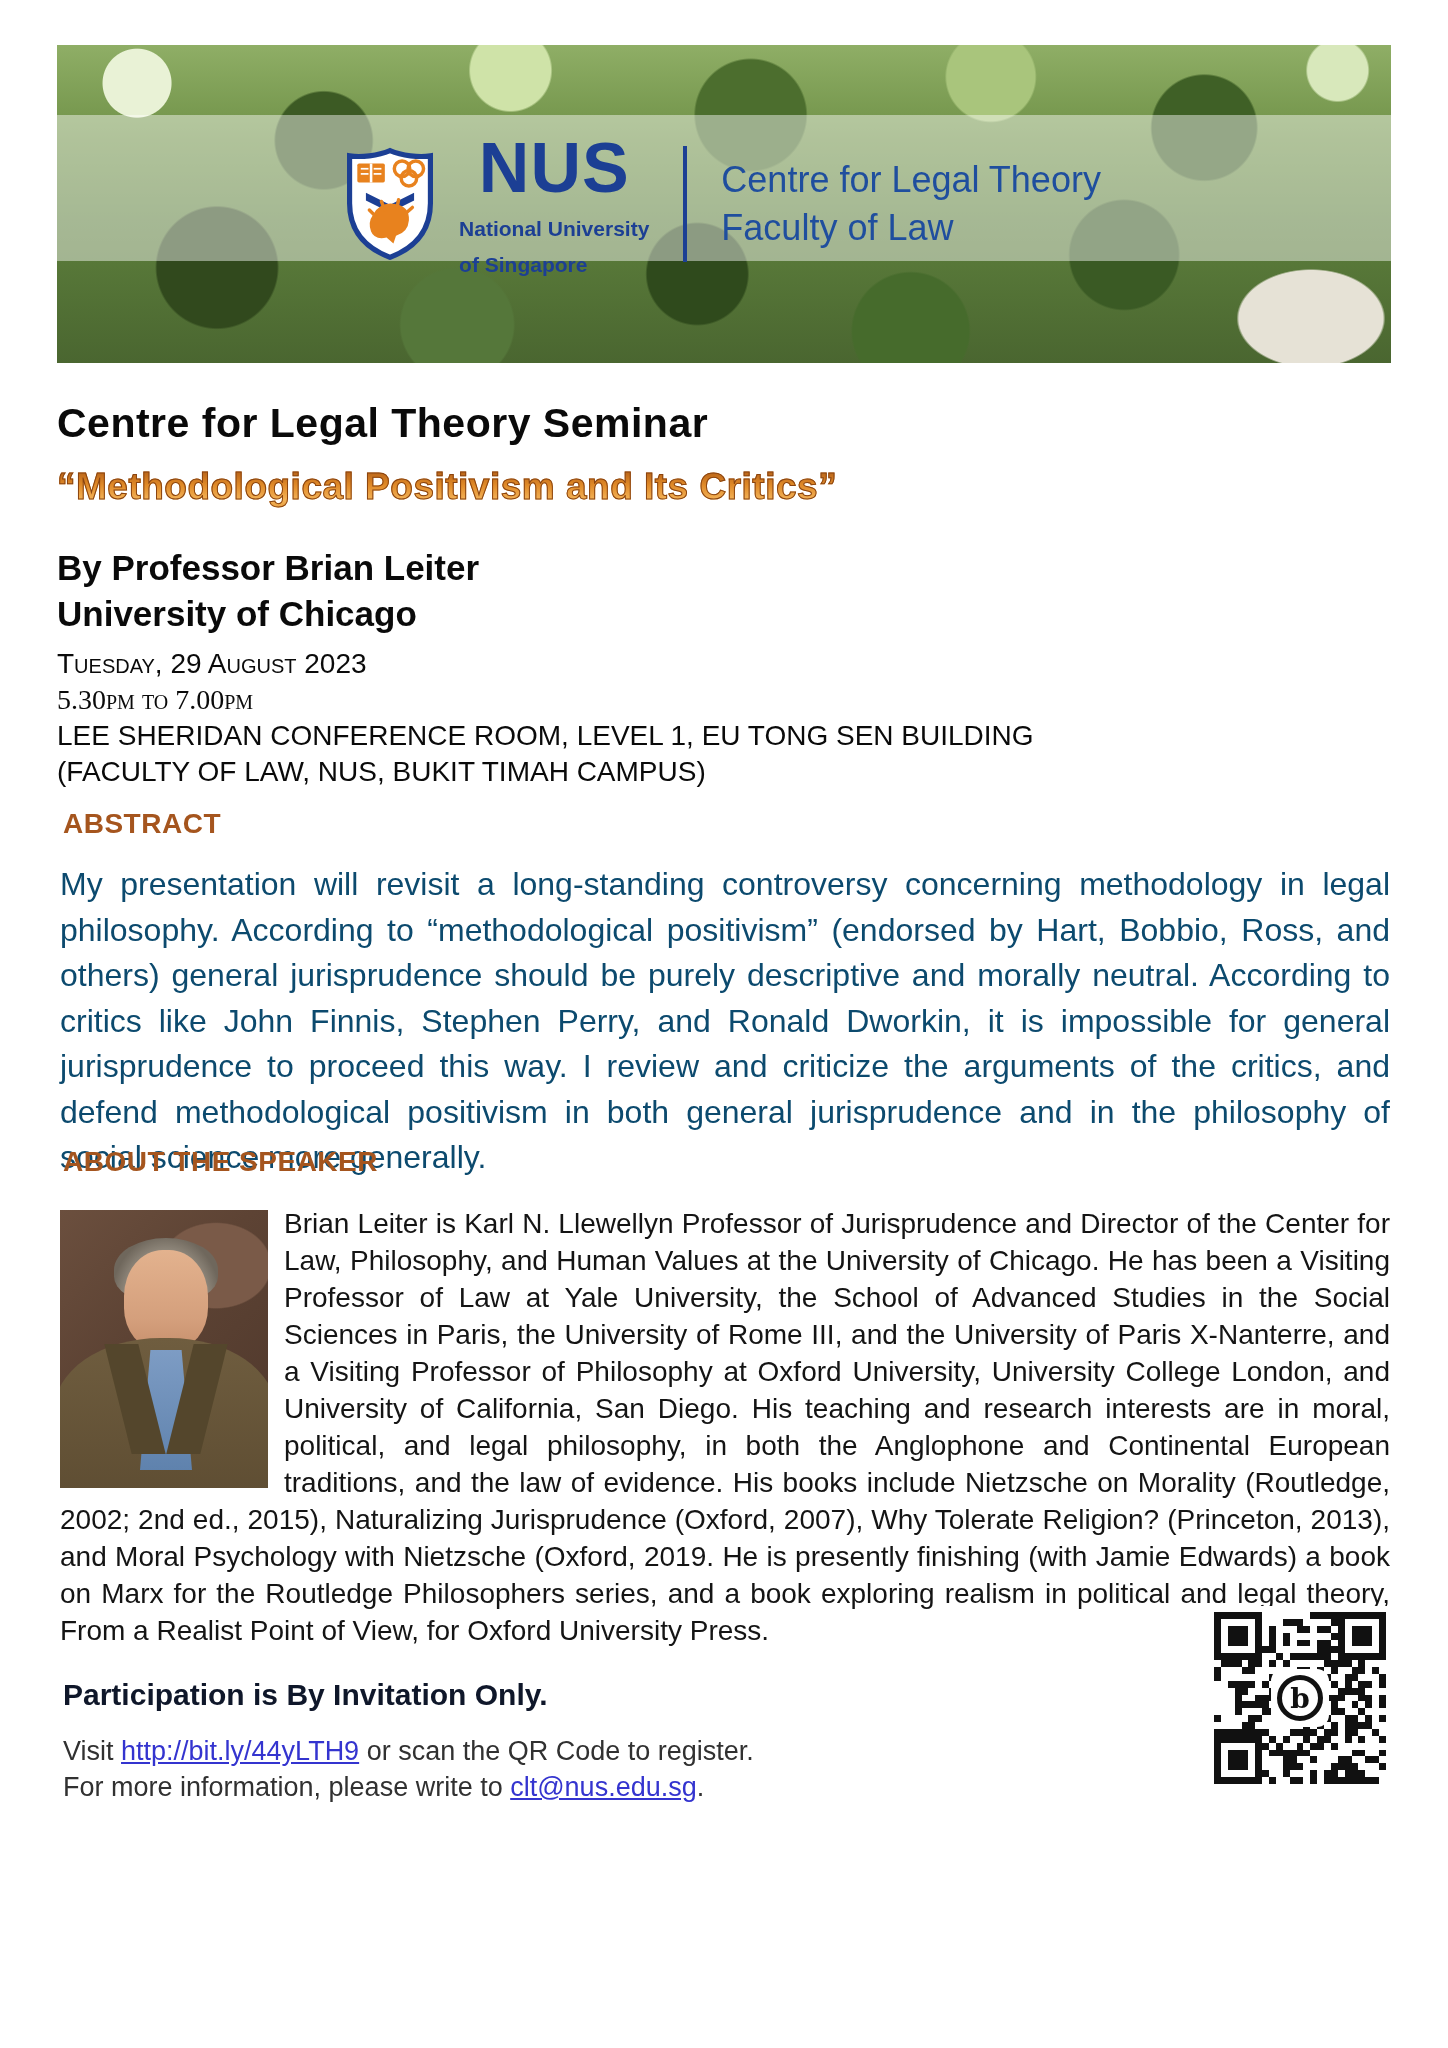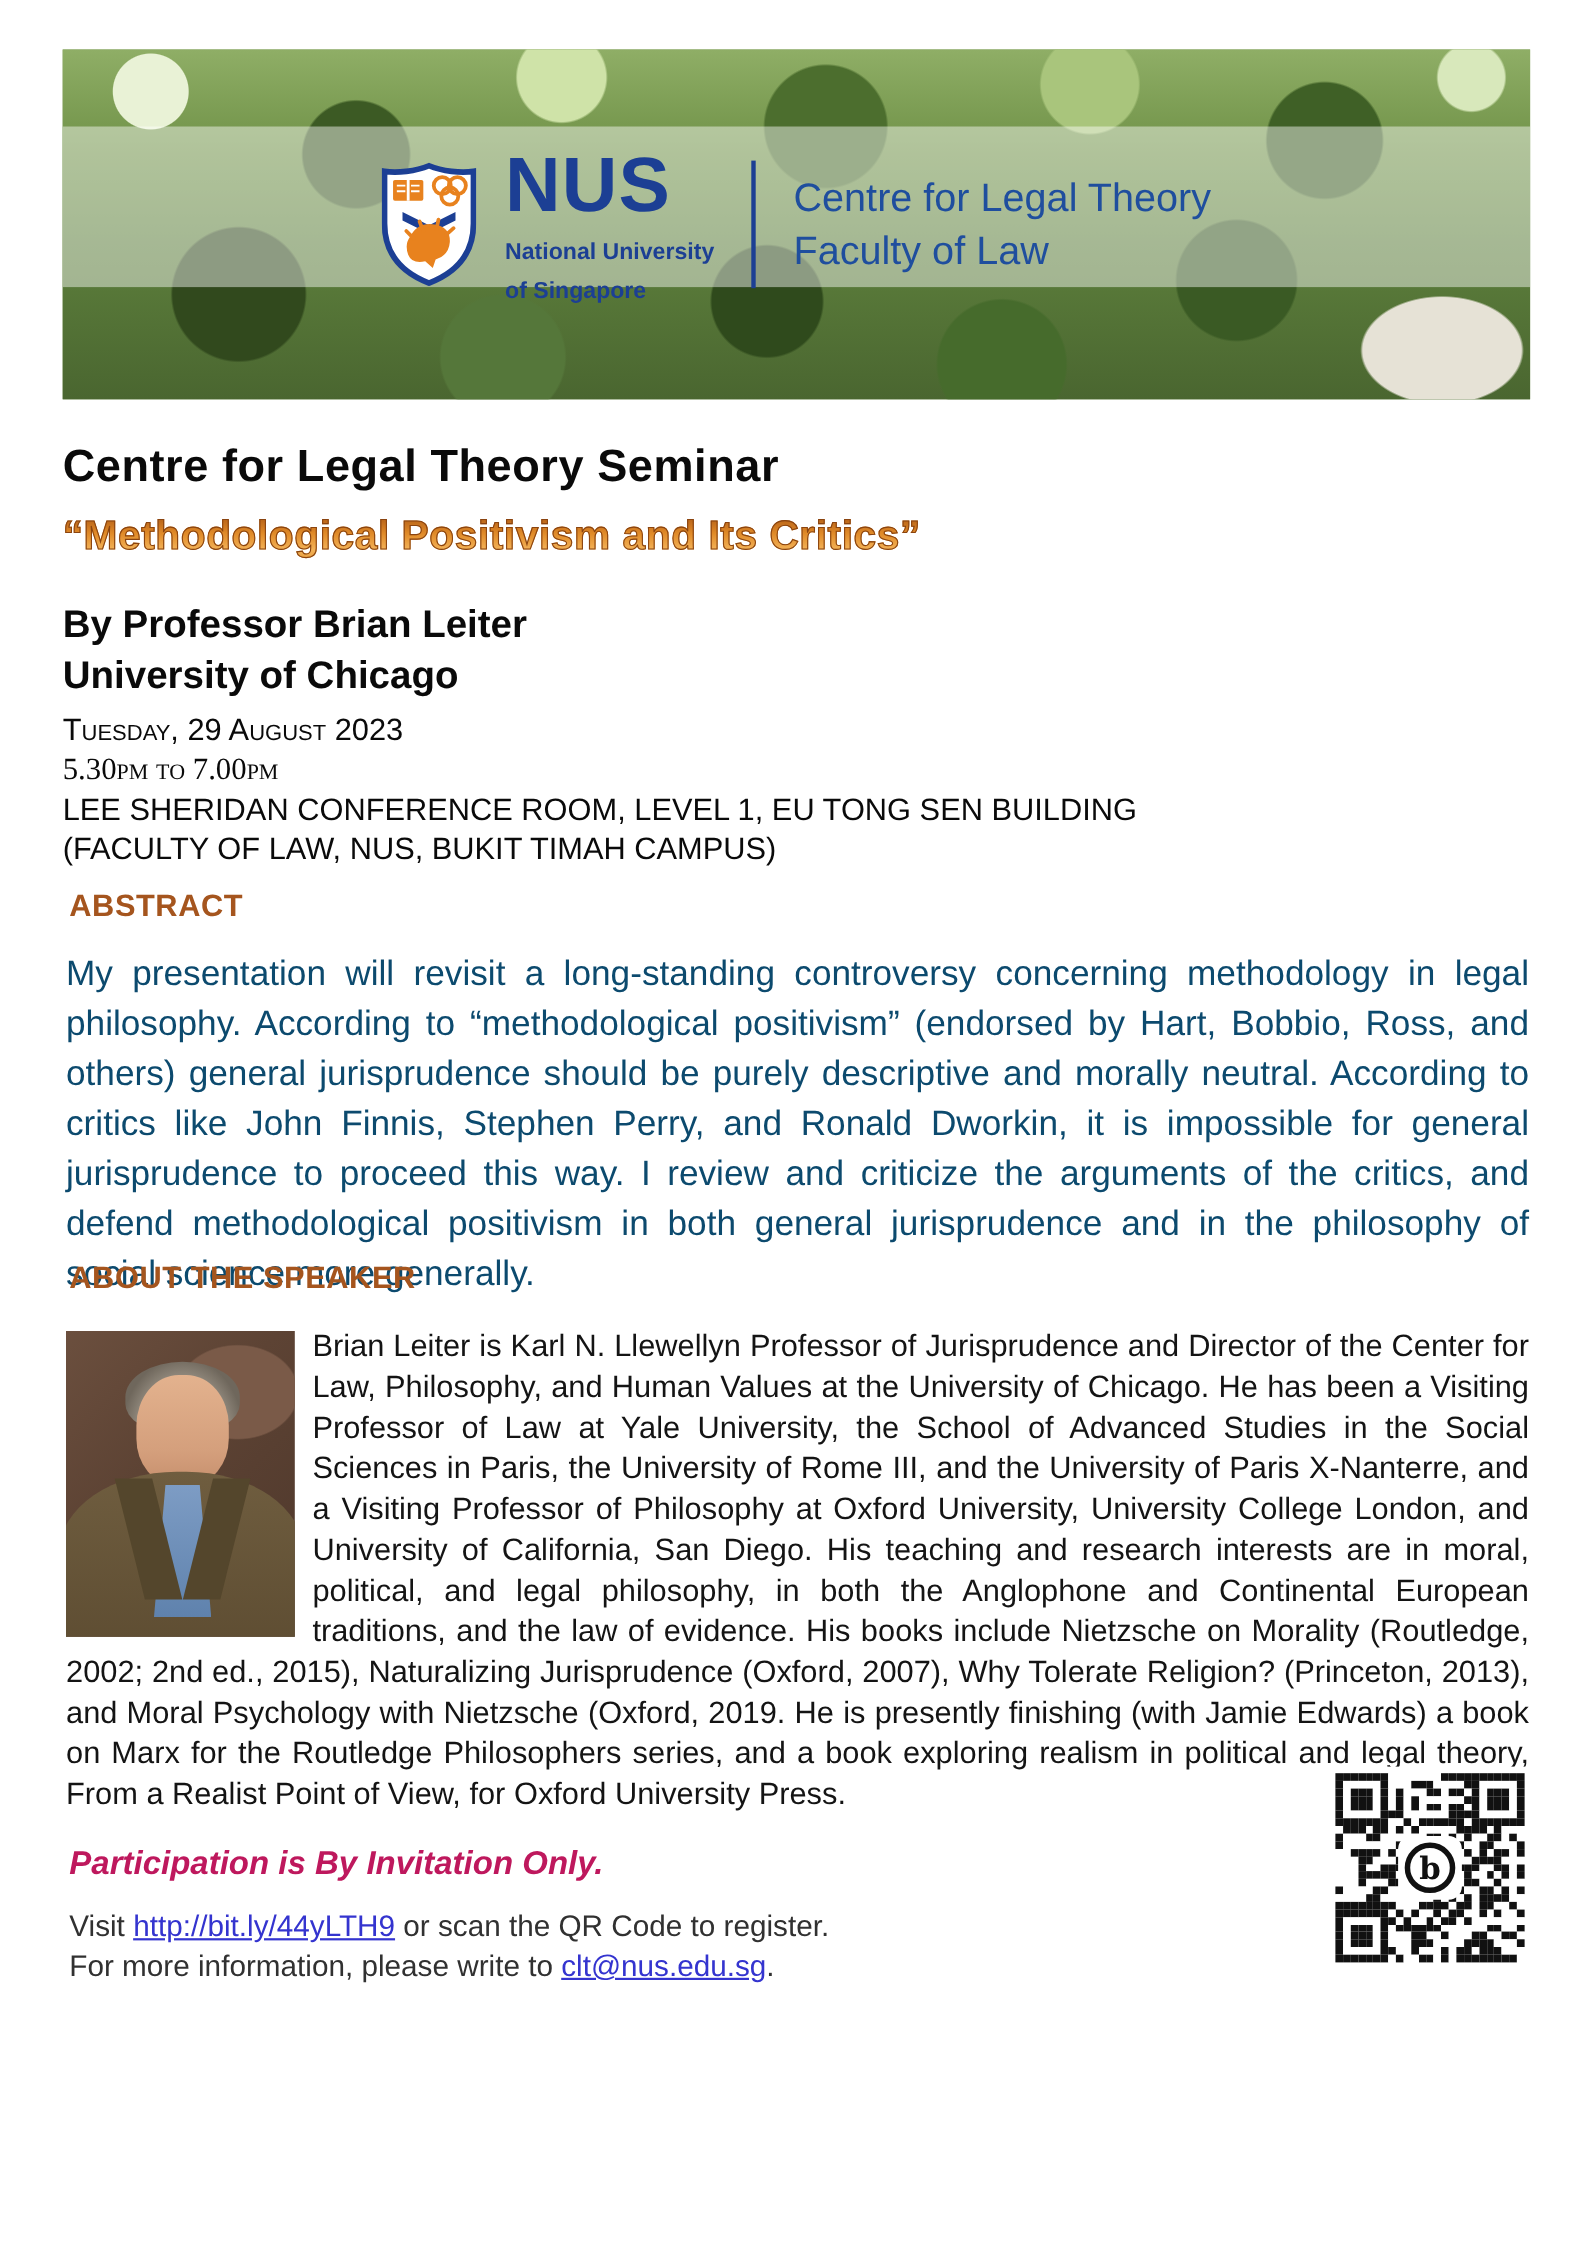--- a/index.html
+++ b/index.html
@@ -34,21 +34,21 @@
   .banner-overlay {
     position:absolute; left:0; top:22%; width:100%; height:46%;
     background:rgba(255,255,255,0.45);
   }
   .logo-row {
     position:absolute; left:0; top:0; width:100%; height:100%;
     display:flex; align-items:center; justify-content:center; gap:26px;
   }
   .shield { width:86px; height:118px; flex:0 0 auto; }
   .nus-block { display:flex; flex-direction:column; line-height:1; }
-  .nus-acronym { font-size:70px; font-weight:bold; color:#1c3f94; letter-spacing:1px; }
+  .nus-acronym { font-size:70px; font-weight:bold; color:#1c3f94; letter-spacing:1px;text-align:center; }
   .nus-sub { font-size:21px; font-weight:bold; color:#1c3f94; margin-top:15px; }
   .logo-divider { width:4px; height:116px; background:#1c3f94; margin:0 8px; }
   .dept-block { display:flex; flex-direction:column; gap:8px; }
   .dept-line { font-size:36px; font-weight:500; color:#1f4e9e; line-height:1.1; }
 
   
   .center-col { position:absolute; left:57px; width:1334px; text-align:left; }
   .seminar-title { top:400px; font-size:41px; font-weight:bold; color:#0a0a0a; letter-spacing:0.5px; }
   .seminar-topic {
     top:466px; font-size:37px; font-weight:bold; letter-spacing:0.5px;
@@ -109,21 +109,21 @@
   }
   .portrait .lapel-l, .portrait .lapel-r {
     position:absolute; top:134px; width:34px; height:110px; background:#54462c;
   }
   .portrait .lapel-l { left:58px; transform:skewX(14deg); }
   .portrait .lapel-r { left:120px; transform:skewX(-14deg); }
 
   
   .invite-head {
     position:absolute; left:63px; top:1678px;
-    font-size:30px; font-weight:bold; color:#be185d;font-style:italic;
+    font-size:30px; font-weight:bold; color:#0f172a;
   }
   .register-line { position:absolute; left:63px; top:1736px; font-size:27px; color:#313131; }
   .info-line { position:absolute; left:63px; top:1772px; font-size:27px; color:#313131; }
   .register-line a, .info-line a { color:#3434cf; text-decoration:underline; }
 
   .qr {
     position:absolute; left:1208px; top:1606px; width:184px; height:184px;
     background:#fff; display:grid;
     grid-template-columns:repeat(25,1fr); grid-template-rows:repeat(25,1fr);
     padding:6px; gap:0;

